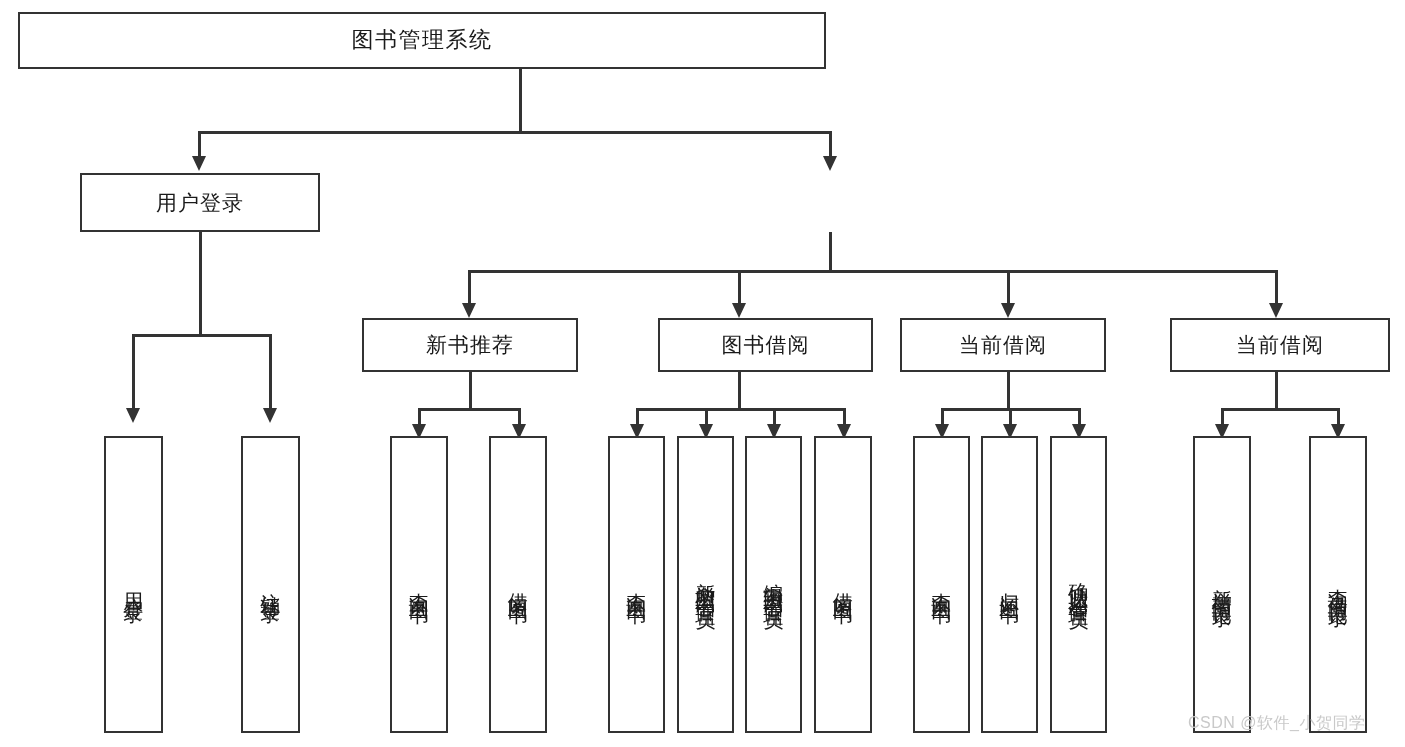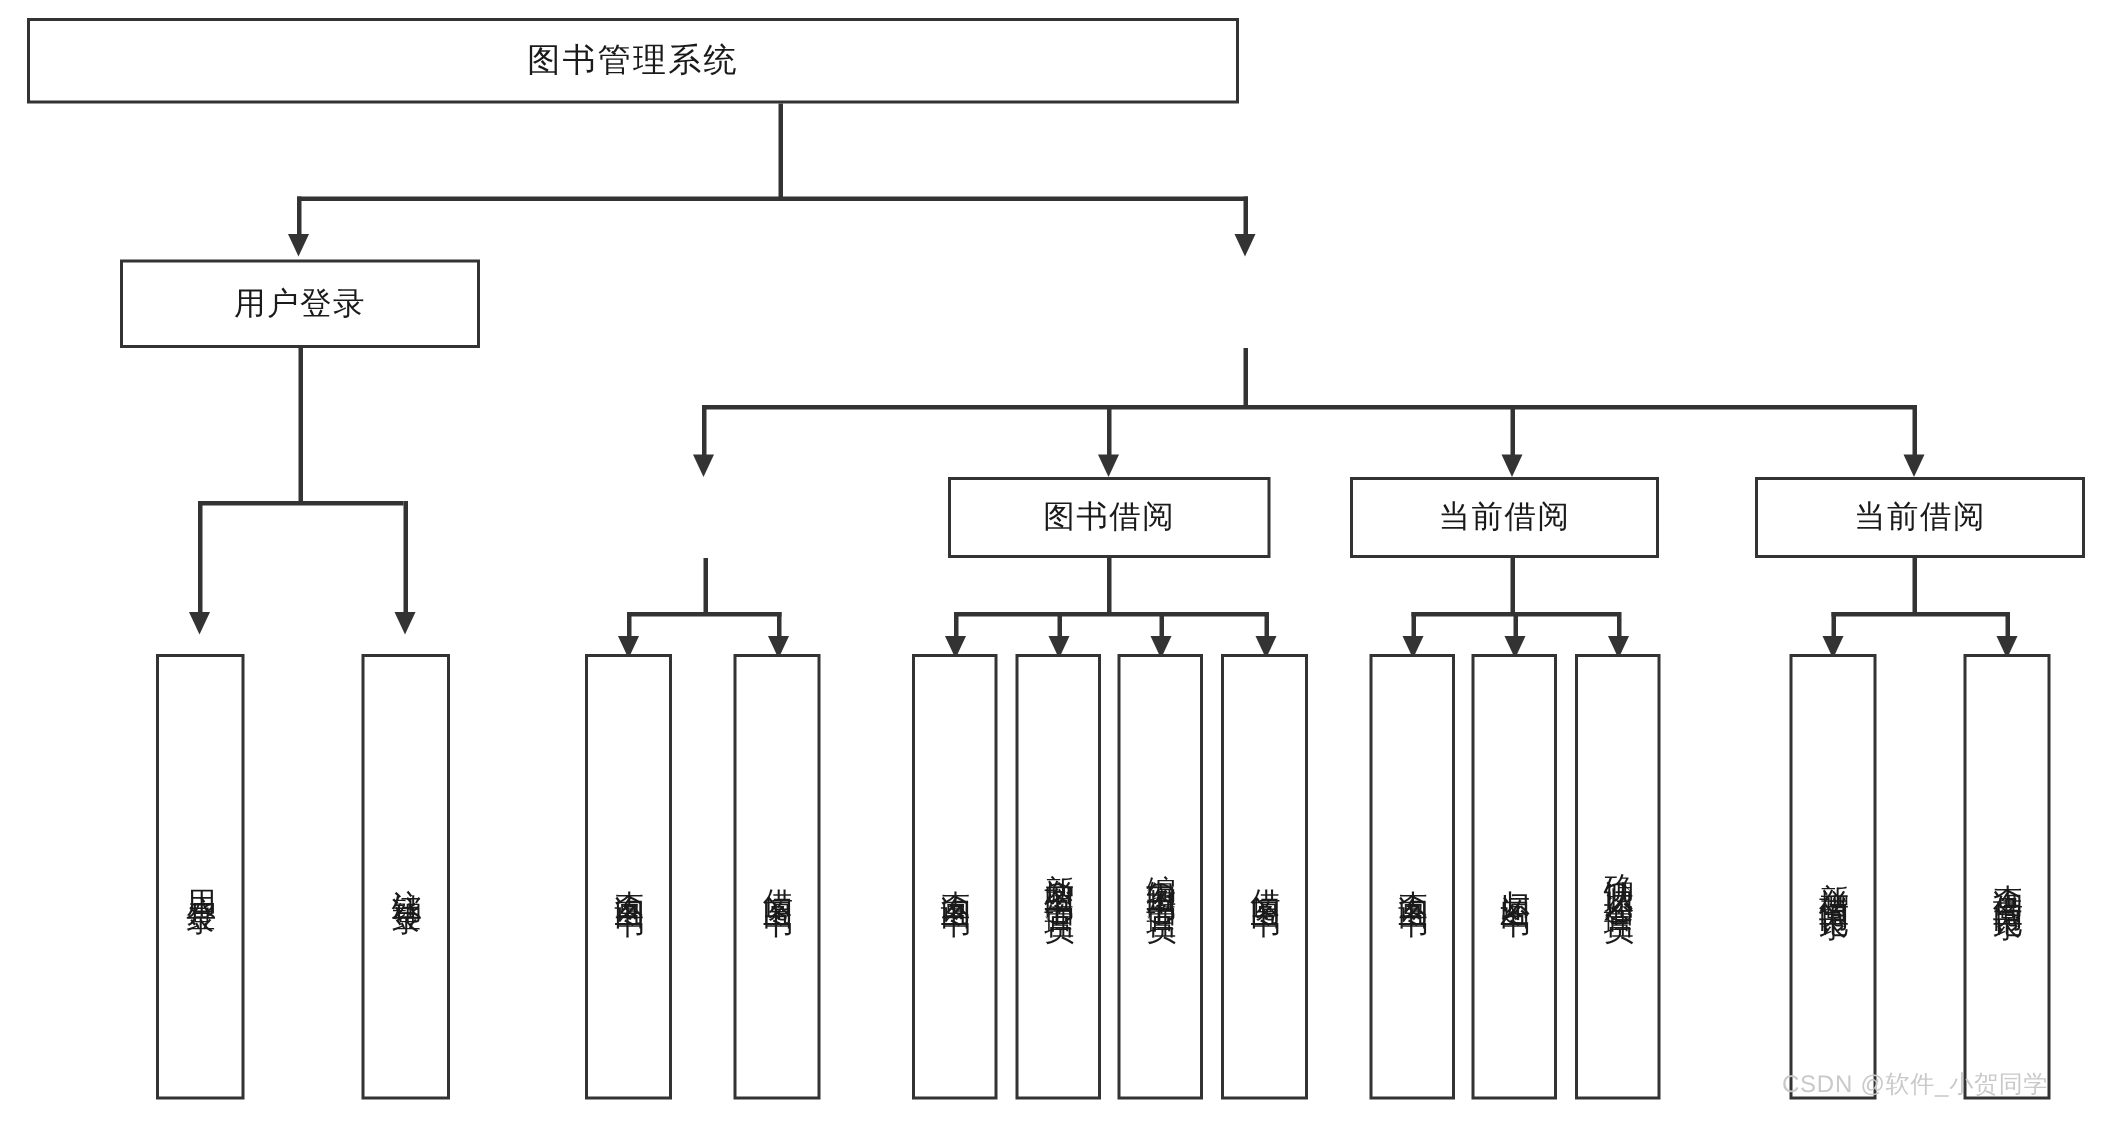--- a/index.html
+++ b/index.html
@@ -117,21 +117,24 @@
   <div class="hline" style="left:468px; top:270px; width:809px;"></div>
   <div class="vline" style="left:468px; top:270px; height:35px;"></div>
   <div class="arrow" style="left:462px; top:303px;"></div>
   <div class="vline" style="left:738px; top:270px; height:35px;"></div>
   <div class="arrow" style="left:732px; top:303px;"></div>
   <div class="vline" style="left:1007px; top:270px; height:35px;"></div>
   <div class="arrow" style="left:1001px; top:303px;"></div>
   <div class="vline" style="left:1275px; top:270px; height:35px;"></div>
   <div class="arrow" style="left:1269px; top:303px;"></div>
 
-  <div class="node node-h" style="left:632px; top:318px; width:215px; height:54px;">
+  <div class="node node-h" style="left:362px; top:318px; width:216px; height:54px;">
+    <span>新书推荐</span>
+  </div>
+  <div class="node node-h" style="left:658px; top:318px; width:215px; height:54px;">
     <span>图书借阅</span>
   </div>
   <div class="node node-h" style="left:900px; top:318px; width:206px; height:54px;">
     <span>当前借阅</span>
   </div>
   <div class="node node-h" style="left:1170px; top:318px; width:220px; height:54px;">
     <span>当前借阅</span>
   </div>
 
   <div class="vline" style="left:469px; top:372px; height:38px;"></div>

